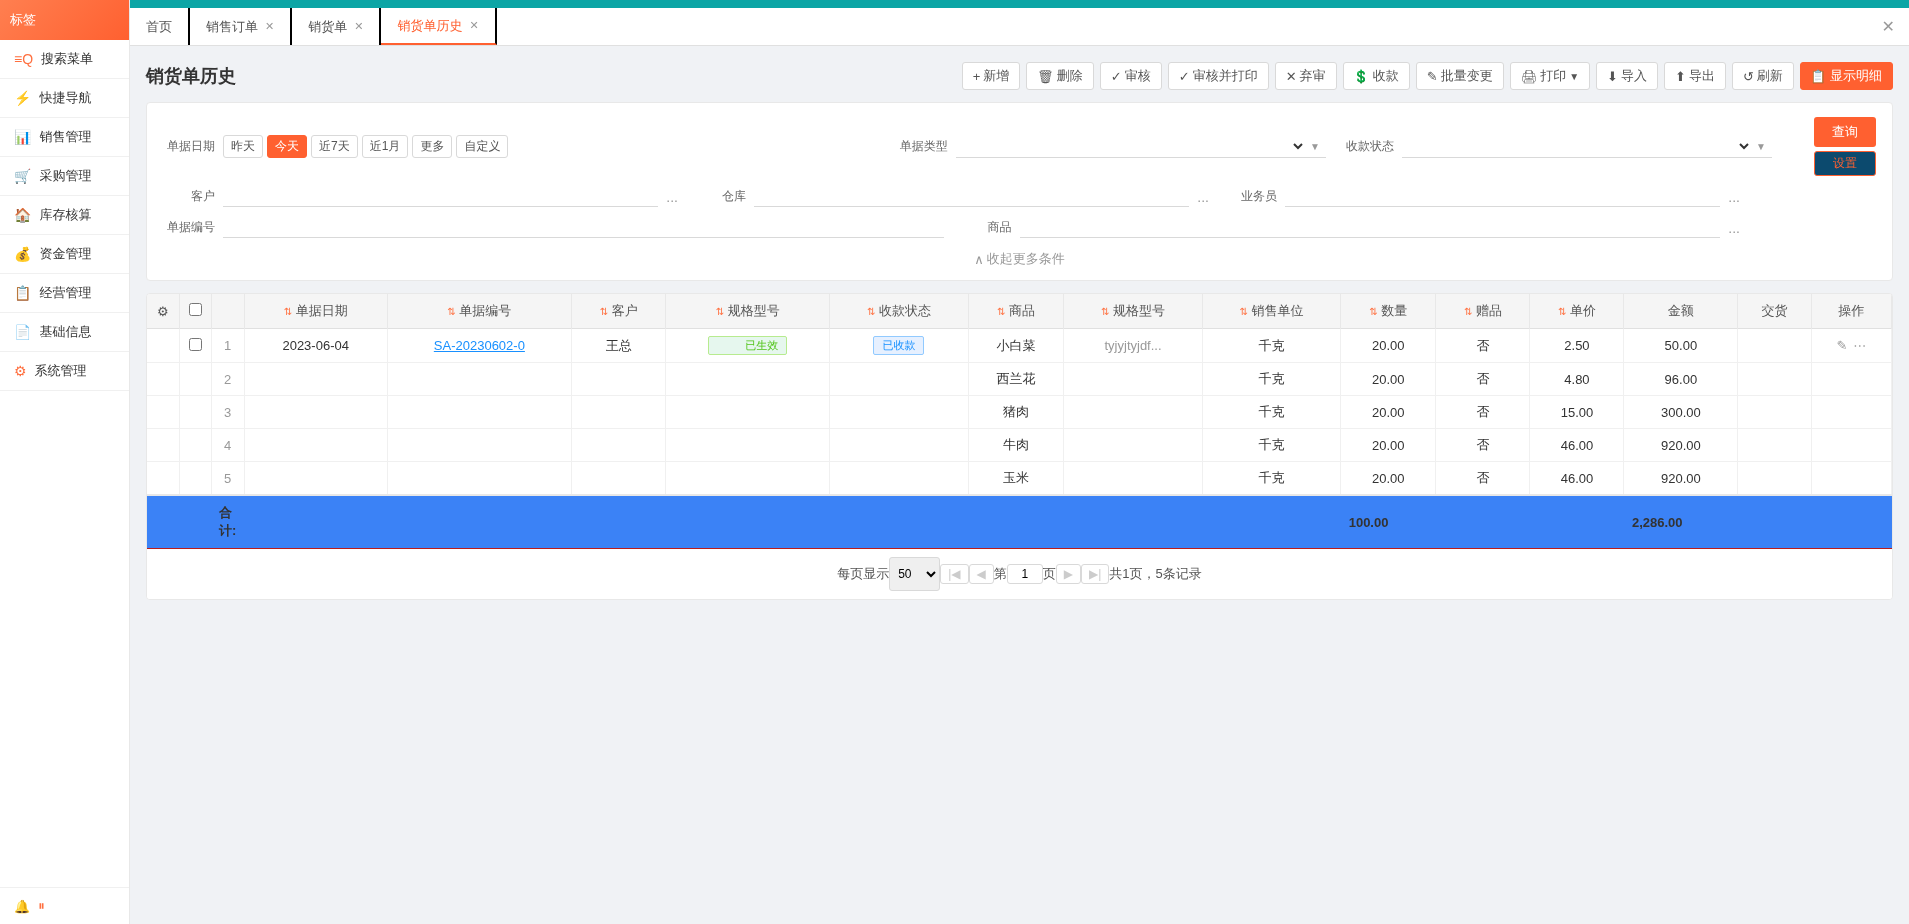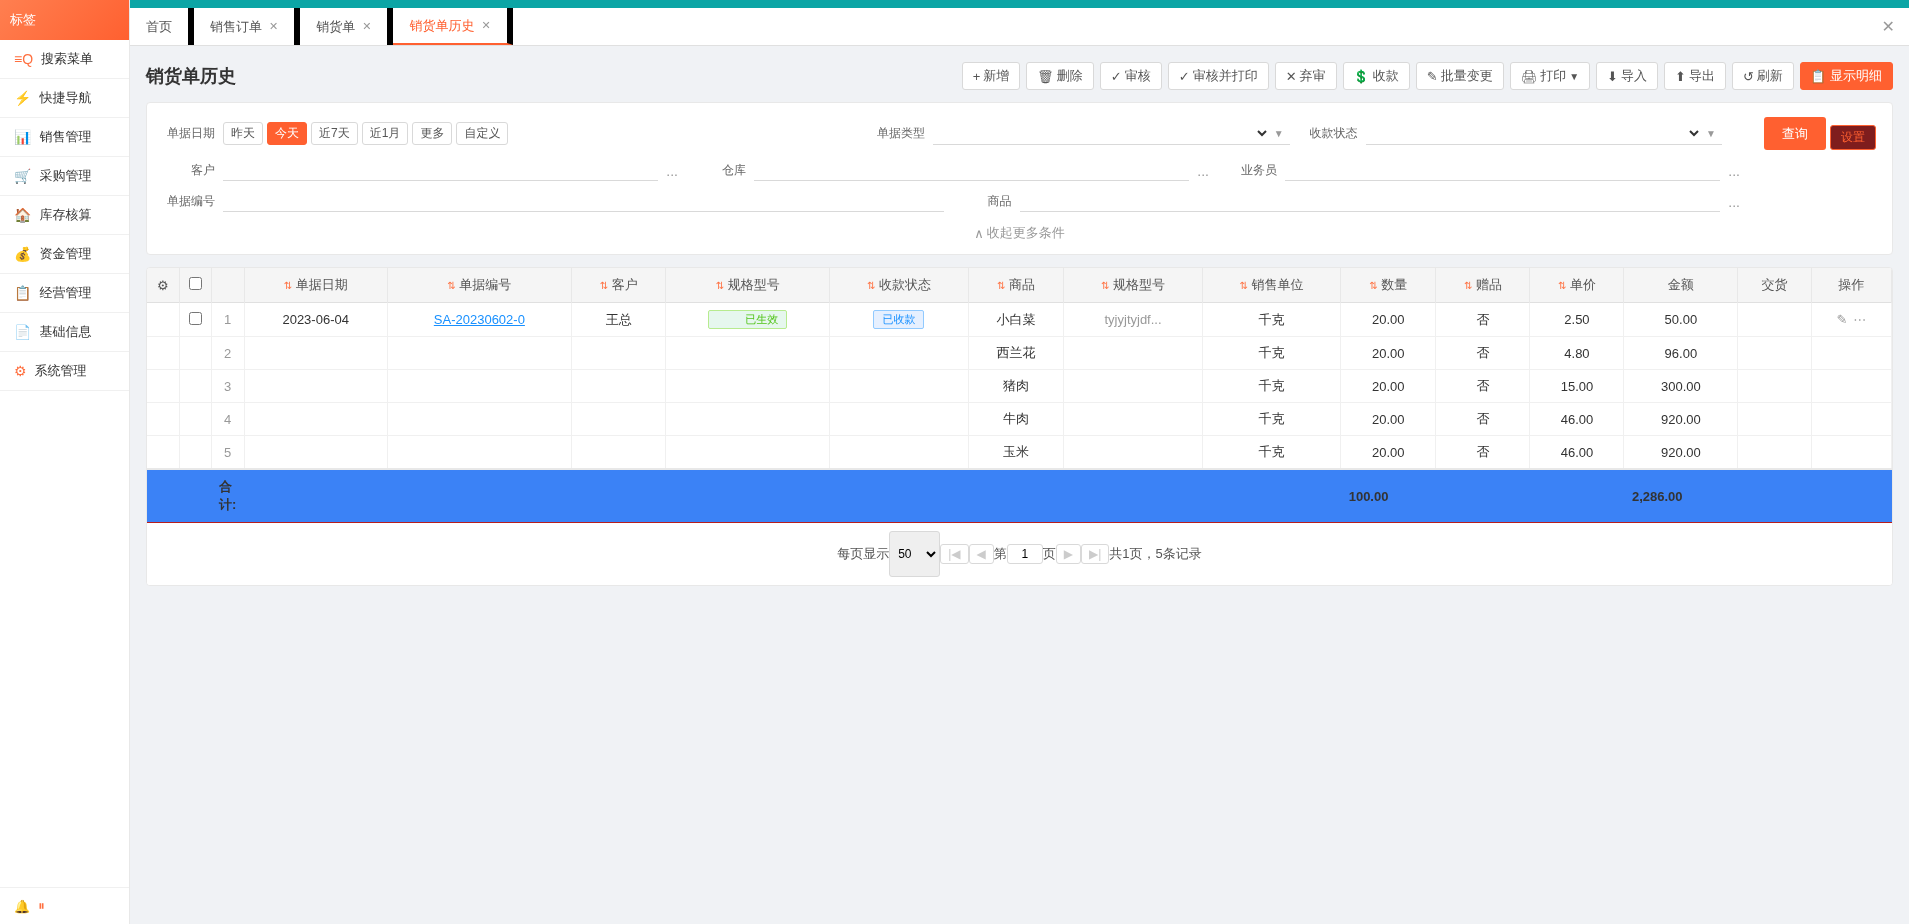--- a/index.html
+++ b/index.html
@@ -60,21 +60,21 @@
       align-items: center;
       height: 38px;
       flex-shrink: 0;
     }
     .tab {
       display: flex;
       align-items: center;
       gap: 5px;
       padding: 0 16px;
       height: 100%;
-      border-right: 6px solid #000000;
+      border-right: 2px solid #000000;
       cursor: pointer;
       color: #555;
       font-size: 13px;
       white-space: nowrap;
     }
     .tab.active {
       background: #fff;
       color: #ff6030;
       border-bottom: 2px solid #ff6030;
     }
@@ -275,21 +275,21 @@
     .pager-btn {
       border: 1px solid #d9d9d9;
       background: #fff;
       padding: 2px 7px;
       border-radius: 3px;
       cursor: pointer;
       font-size: 12px;
       color: #555;
     }
     .pager-btn.disabled { color: #ccc; cursor: not-allowed; }
-    .pager-select { border: 1px solid #d9d9d9; border-radius: 3px; padding: 14px 4px; font-size: 12px; }
+    .pager-select { border: 1px solid #d9d9d9; border-radius: 3px; padding: 8px 4px; font-size: 12px; }
     .pager-input { border: 1px solid #d9d9d9; border-radius: 3px; padding: 2px 4px; width: 36px; text-align: center; font-size: 12px; }
 
     
     .query-btn {
       background: #ff6030;
       color: #fff;
       border: none;
       border-radius: 3px;
       padding: 6px 18px;
       cursor: pointer;
@@ -457,23 +457,23 @@
         </div>
         <div class="filter-item" style="flex:1.2;">
           <span class="filter-label">收款状态</span>
           <div class="filter-select">
             <select>
               <option></option>
             </select>
             <span style="font-size:10px;color:#999;">▼</span>
           </div>
         </div>
-        <div style="display:flex;flex-direction:row;gap:4px;padding-left:26px;">
+        <div style="display:flex;flex-direction:column;gap:4px;padding-left:26px;">
           <button class="query-btn">查询</button>
-          <button style="background:#7f1d1d;color:#ff6030;border:1px solid #ff6030;border-radius:3px;padding:3px 10px;cursor:pointer;font-size:12px;margin-top:8px;">设置</button>
+          <button style="background:#0c4a6e;color:#ff6030;border:1px solid #ff6030;border-radius:3px;padding:3px 10px;cursor:pointer;font-size:12px;">设置</button>
         </div>
       </div>
 
 
       <div class="filter-row">
         <div class="filter-item">
           <span class="filter-label">客户</span>
           <input class="filter-input" type="text" style="">
           <span class="dots">...</span>
         </div>

